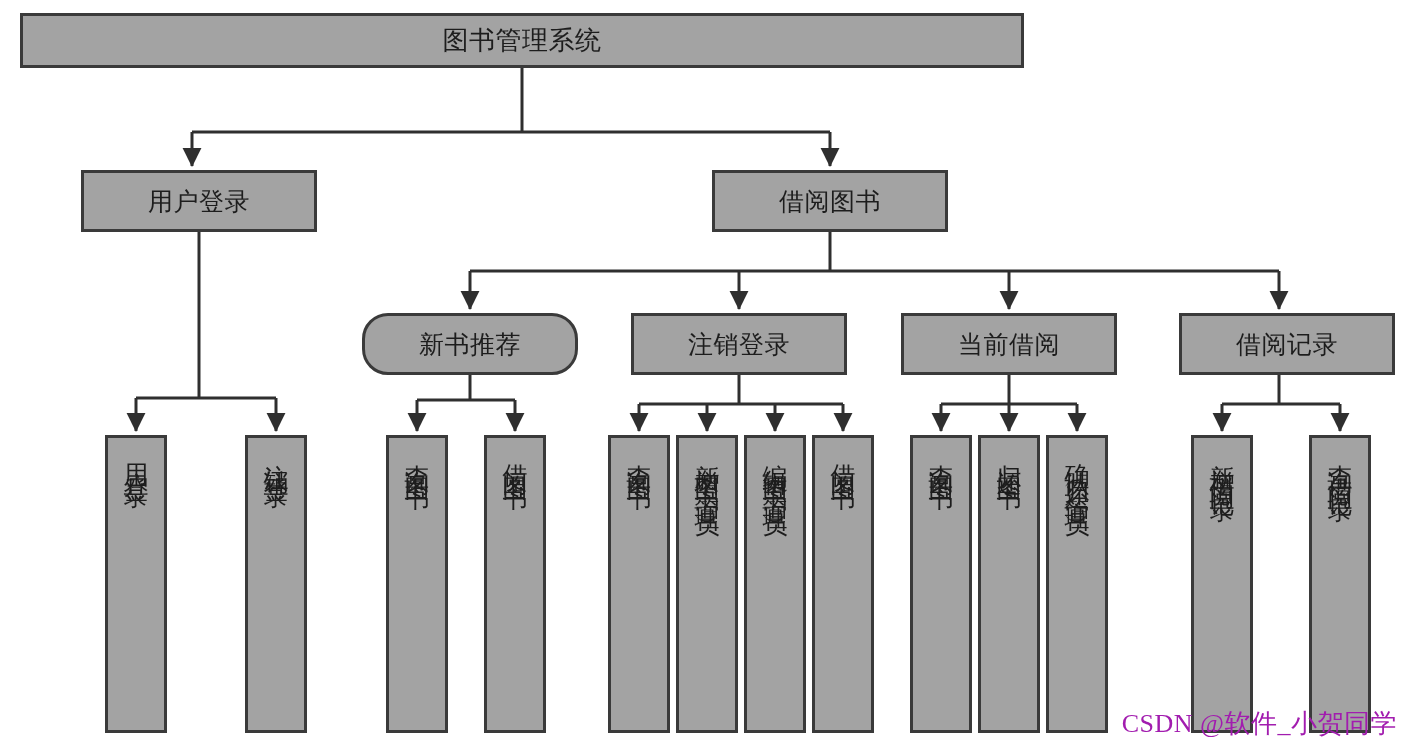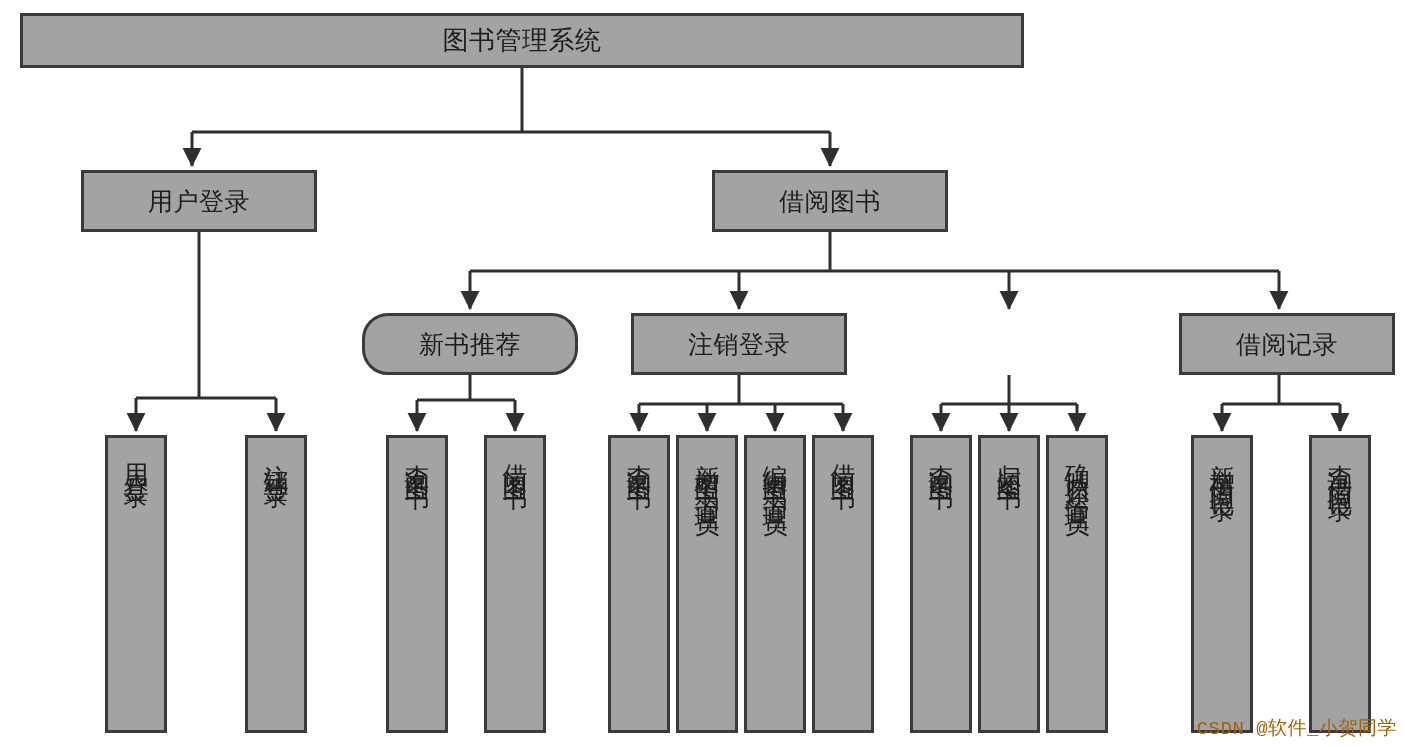--- a/index.html
+++ b/index.html
@@ -57,26 +57,26 @@
     writing-mode:vertical-rl;
     text-orientation:upright;
     font-size:25px;
     letter-spacing:7px;
     line-height:1;
   }
   .watermark{
     position:absolute;
     right:8px;
     bottom:6px;
-    font-size:19px;
-    color:#a16207;
+    font-size:26px;
+    color:#a21caf;
     letter-spacing:0.5px;
     white-space:nowrap;
     z-index:5;
-    font-family:Liberation Mono, monospace;
+    font-family:Liberation Serif, serif;
   }
 </style>
 </head>
 <body>
 
 <div id="diagram-root">
 
   <svg id="edge-layer" viewBox="0 0 1405 747">
     <defs>
       <marker id="arrow" viewBox="0 0 12 12" refX="10.5" refY="6" markerWidth="7" markerHeight="7" orient="auto-start-reverse">
@@ -140,20 +140,23 @@
   </div>
 
   <div class="node horiz" style="left:362px;top:313px;width:216px;height:62px;border-radius:26px;">
     <span class="node-label">新书推荐</span>
   </div>
 
   <div class="node horiz" style="left:631px;top:313px;width:216px;height:62px;">
     <span class="node-label">注销登录</span>
   </div>
 
+  <div class="node horiz" style="left:901px;top:313px;width:216px;height:62px;">
+    <span class="node-label">当前借阅</span>
+  </div>
 
   <div class="node horiz" style="left:1171px;top:313px;width:216px;height:62px;margin-left:8px;">
     <span class="node-label">借阅记录</span>
   </div>
 
   <div class="node vert" style="left:105px;top:435px;width:62px;height:298px;">
     <span class="node-label">用户登录</span>
   </div>
   <div class="node vert" style="left:245px;top:435px;width:62px;height:298px;">
     <span class="node-label">注销登录</span>

